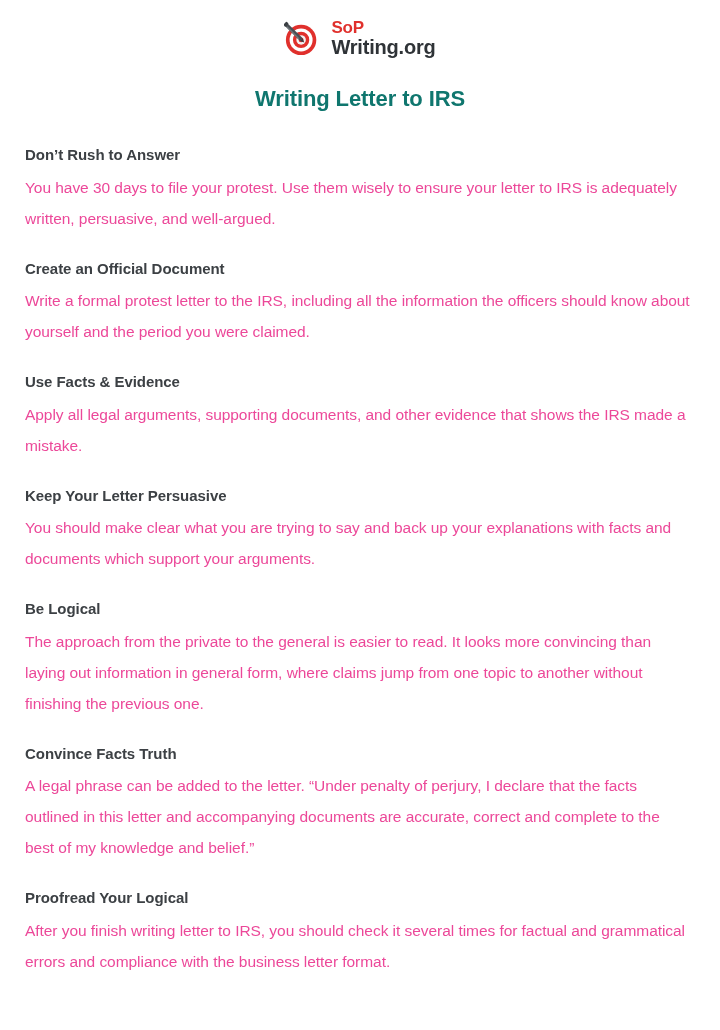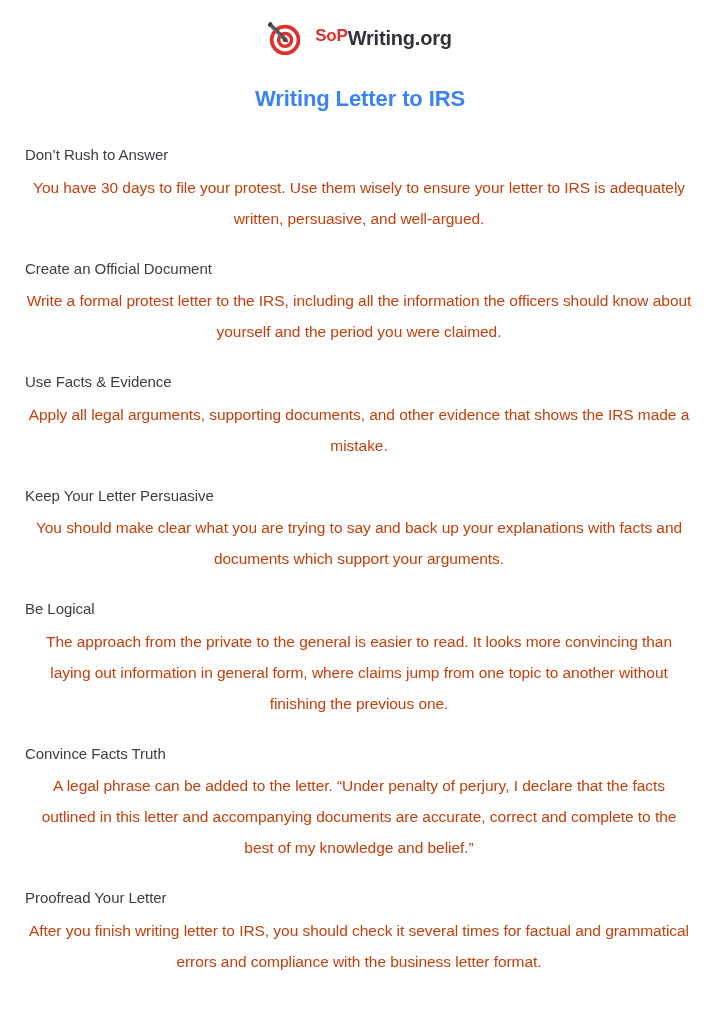--- a/index.html
+++ b/index.html
@@ -34,42 +34,42 @@
     box-sizing: border-box;
   }
   .logo-mark {
     width: 38px;
     height: 38px;
     flex: 0 0 38px;
     display: block;
   }
   .logo-words {
     display: flex;
-    flex-direction: row;
+    flex-direction: column;
     justify-content: center;
     line-height: 1.02;
   }
   .logo-line1 {
     font-size: 17px;
     font-weight: bold;
     letter-spacing: -0.2px;
   }
   .logo-line2 {
     font-size: 20px;
     font-weight: bold;
     letter-spacing: -0.2px;
     margin-top: 1px;
   }
 
   
   .doc-title {
     text-align: center;
     font-size: 22px;
     font-weight: bold;
-    color: #3b82f6;
+    color: #0f766e;
     letter-spacing: -0.1px;
     margin: 0;
     padding-top: 34px;
     line-height: 1.2;
   }
 
   
   .content {
     padding: 0 0 0 25px;
     width: 668px;
@@ -77,34 +77,33 @@
     margin-top: 33px;
   }
   .section {
     margin-bottom: 25px;
   }
   .section:last-child {
     margin-bottom: 0;
   }
   .sec-heading {
     font-size: 15px;
-    font-weight: normal;
+    font-weight: bold;
     color: #3c4044;
     letter-spacing: -0.05px;
     margin: 0 0 7px 0;
     line-height: 1.3;
   }
   .sec-body {
     font-size: 15.5px;
-    color: #c2410c;
+    color: #ec4899;
     line-height: 2.0;
     margin: 0;
     letter-spacing: -0.05px;
     max-width: 668px;
-    text-align: center;
   }
 </style>
 </head>
 <body>
 
 <div class="page">
 
   <div class="logo-wrap">
     <svg class="logo-mark" viewBox="0 0 40 40">
 
@@ -155,18 +154,18 @@
       <h2 class="sec-heading">Be Logical</h2>
       <p class="sec-body">The approach from the private to the general is easier to read. It looks more convincing than laying out information in general form, where claims jump from one topic to another without finishing the previous one.</p>
     </div>
 
     <div class="section">
       <h2 class="sec-heading">Convince Facts Truth</h2>
       <p class="sec-body">A legal phrase can be added to the letter. “Under penalty of perjury, I declare that the facts outlined in this letter and accompanying documents are accurate, correct and complete to the best of my knowledge and belief.”</p>
     </div>
 
     <div class="section">
-      <h2 class="sec-heading">Proofread Your Letter</h2>
+      <h2 class="sec-heading">Proofread Your Logical</h2>
       <p class="sec-body">After you finish writing letter to IRS, you should check it several times for factual and grammatical errors and compliance with the business letter format.</p>
     </div>
 
   </div>
 </div>
 
 </body></html>

